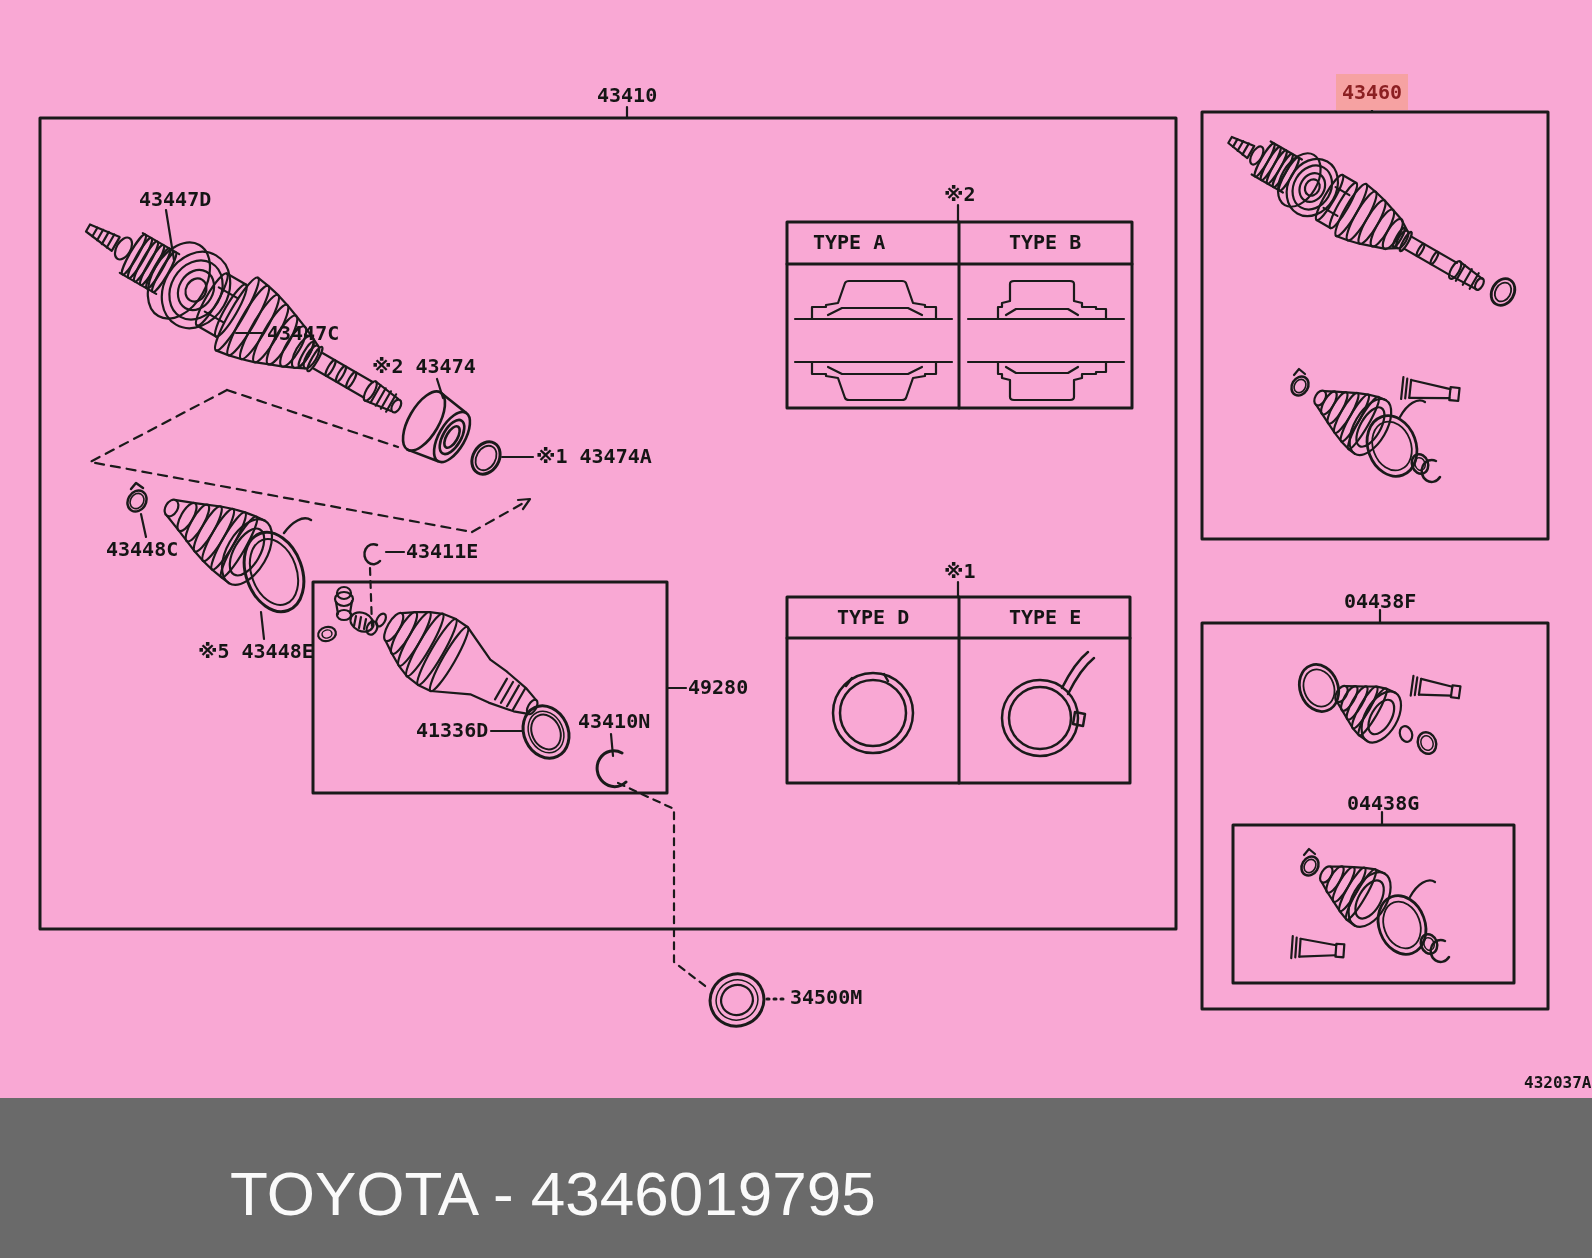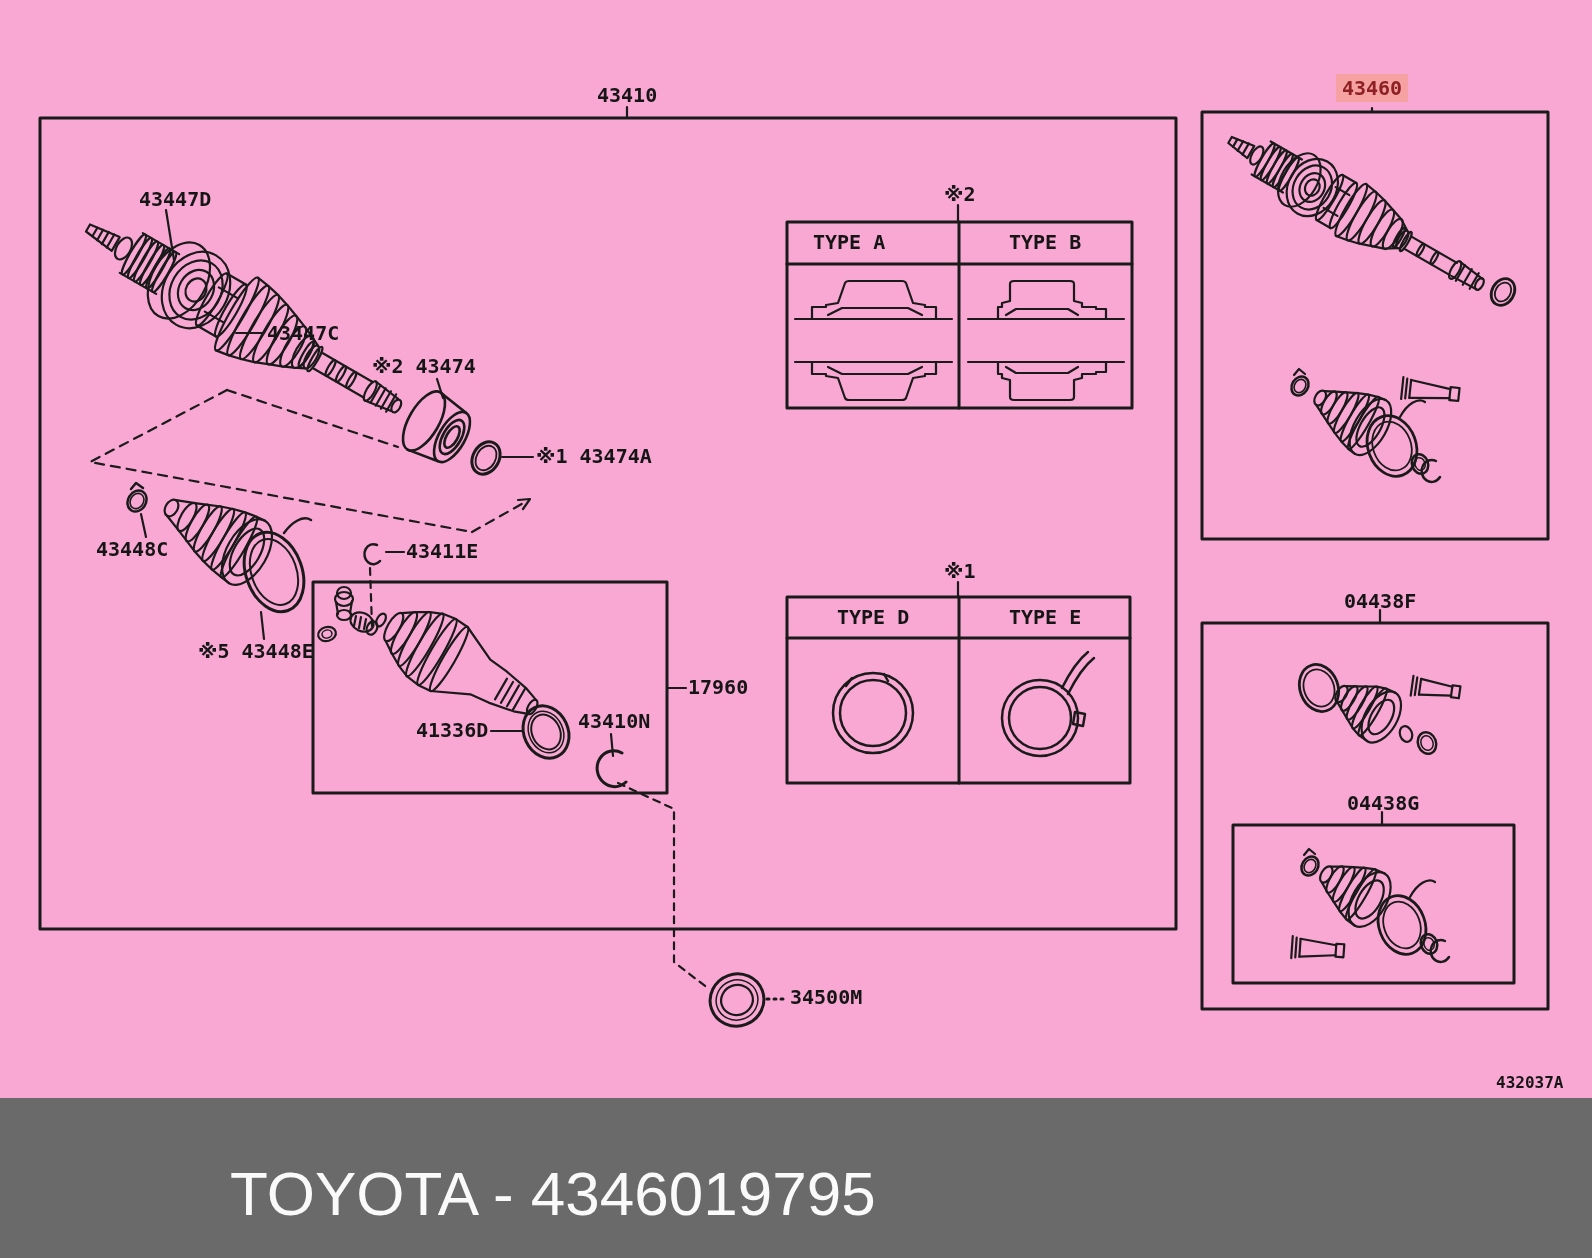--- a/index.html
+++ b/index.html
@@ -1,22 +1,22 @@
 <!DOCTYPE html>
 <html style="--line: #1a1a1a; --banner-bg: #6a6a6a; --banner-fg: #fafafa; --highlight-bg: #f6a2a2; --highlight-fg: #8c2022;"><head>
 <meta charset="utf-8">
 <style>
   html,body{margin:0;padding:0;background:#fff;}
   .stage{position:relative;width:1592px;height:1258px;background:#f9a8d4;overflow:hidden;
          font-family:"DejaVu Sans Mono","DejaVu Sans",monospace;padding-left:24px;}
   svg.art{position:absolute;left:0;top:0;}
   .lbl{position:absolute;font-weight:bold;font-size:20px;line-height:20px;color:#151515;
        letter-spacing:0px;white-space:pre;}
-  .lbl.small{font-size:16px;line-height:16px;}
-  .hl{position:absolute;left:1336px;top:74px;width:72px;height:28px;
+  .lbl.small{font-size:16px;line-height:16px;margin-left:28px;}
+  .hl{position:absolute;left:1336px;top:74px;width:72px;height:36px;
       background:var(--highlight-bg,#f6a2a2);color:var(--highlight-fg,#8c2022);
       font-weight:bold;font-size:20px;display:flex;align-items:center;justify-content:center;}
   .banner{position:absolute;left:0;top:1098px;width:1592px;height:160px;
           background:var(--banner-bg,#6a6a6a);}
   .banner span{position:absolute;top:16px;height:160px;line-height:160px;
                font-family:"Liberation Sans","DejaVu Sans",sans-serif;
                font-size:62px;color:var(--banner-fg,#fafafa);letter-spacing:0px;white-space:pre;}
   .banner .bl{left:230px;}
   .banner .br{left:950px;}
 </style>
@@ -379,24 +379,24 @@
       <path d="M1336,942.5 H1344 V955.5 H1336 Z"></path>
     </g>
   </g>
 </svg>
 
 <div class="lbl" style="left:597px;top:85px">43410</div>
 <div class="lbl" style="left:139px;top:189px">43447D</div>
 <div class="lbl" style="left:267px;top:323px">43447C</div>
 <div class="lbl" style="left:372px;top:356px">※2 43474</div>
 <div class="lbl" style="left:536px;top:446px">※1 43474A</div>
-<div class="lbl" style="left:96px;top:539px">43448C</div>
+<div class="lbl" style="left:106px;top:539px">43448C</div>
 <div class="lbl" style="left:406px;top:541px">43411E</div>
 <div class="lbl" style="left:198px;top:641px">※5 43448E</div>
-<div class="lbl" style="left:688px;top:677px">17960</div>
+<div class="lbl" style="left:688px;top:677px">49280</div>
 <div class="lbl" style="left:416px;top:720px">41336D</div>
 <div class="lbl" style="left:578px;top:711px">43410N</div>
 <div class="lbl" style="left:790px;top:987px">34500M</div>
 <div class="lbl" style="left:1344px;top:591px">04438F</div>
 <div class="lbl" style="left:1347px;top:793px">04438G</div>
 
 <div class="hl">43460</div>
 
 <div class="lbl" style="left:944px;top:184px">※2</div>
 <div class="lbl" style="left:813px;top:232px">TYPE A</div>

